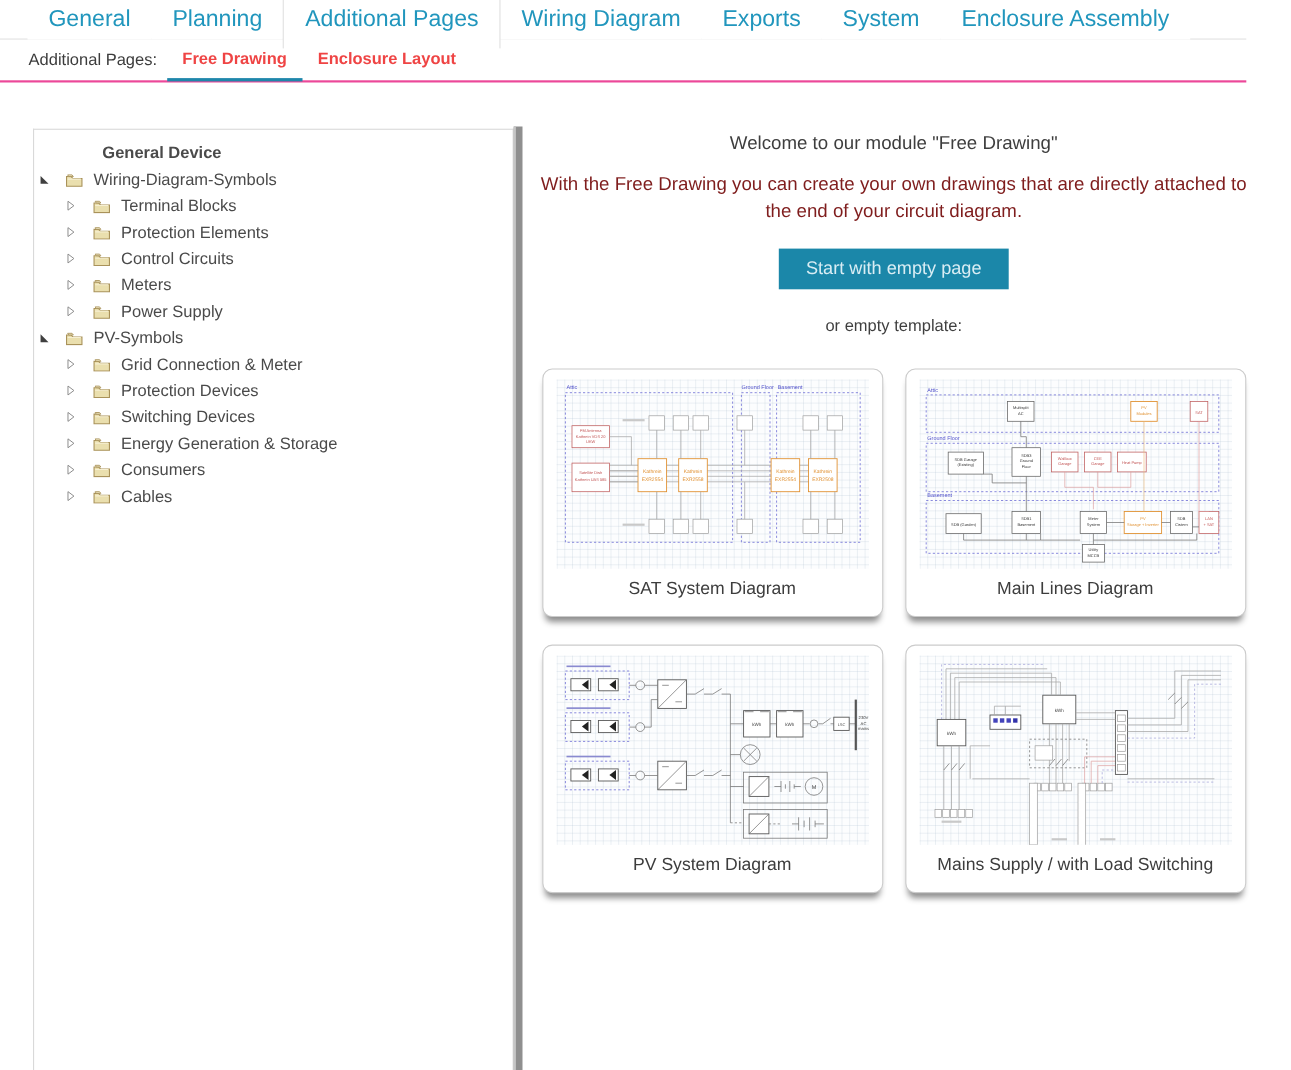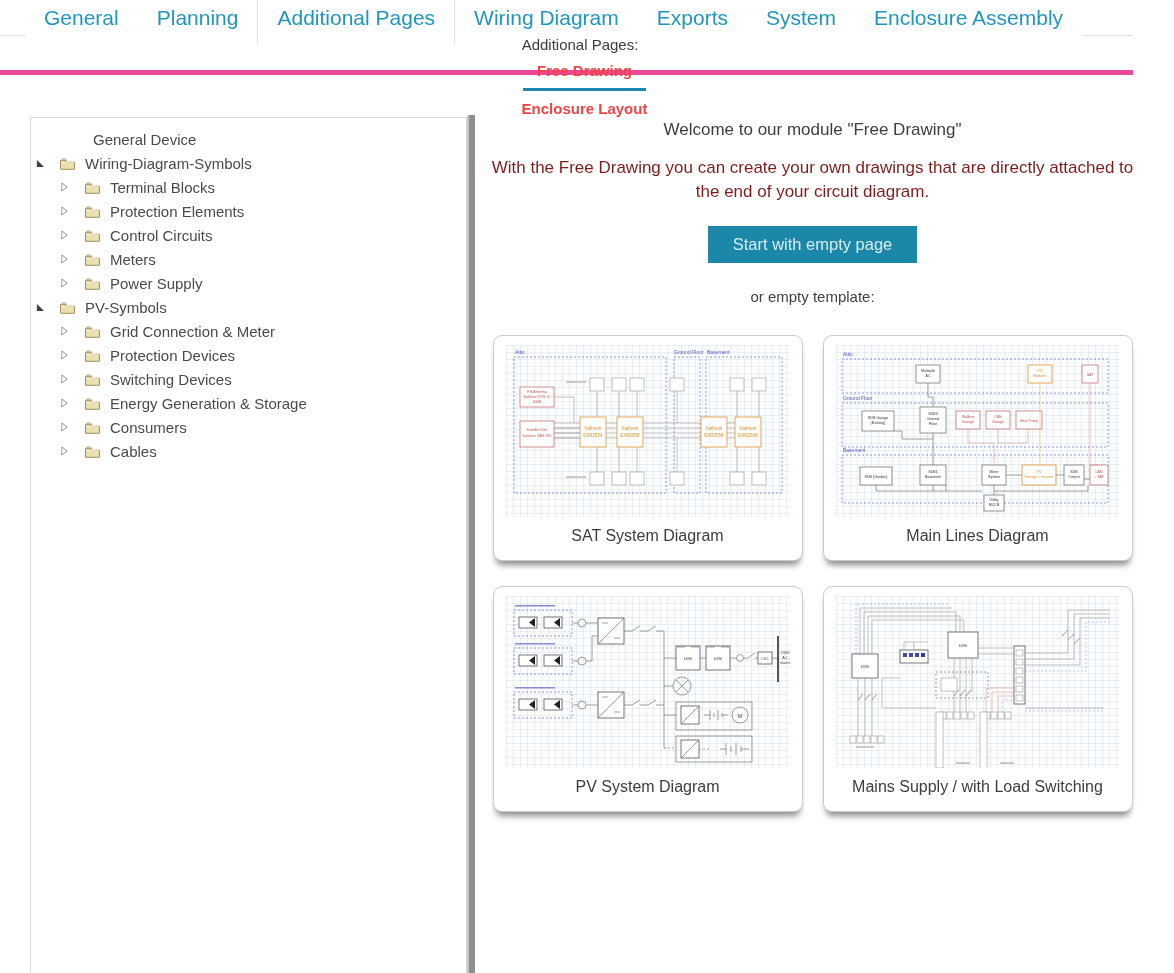--- a/index.html
+++ b/index.html
@@ -9,41 +9,41 @@
   
   .tabbar { width:1133px; height:36px; display:flex; align-items:flex-start;
     padding-left:25px; border-bottom:1px solid #e2e2e2; position:relative; }
   .tab { height:36px; line-height:36px; padding:0 19px; font-size:21px;
     color:#2196bd; white-space:nowrap; cursor:pointer; background:#fff; }
   .tab.active { height:44px; border-left:1px solid #e0e0e0; border-right:1px solid #e0e0e0;
     position:relative; z-index:2; background:#fff; }
 
   
   .subnav { width:1133px; height:39px; display:flex; align-items:center;
-    padding-left:36px; border-bottom:5px solid #ec4899; position:relative; z-index:1;flex-direction:column; }
+    padding-left:26px; border-bottom:2px solid #ec4899; position:relative; z-index:1; }
   .subnav-label { font-size:15px; color:#3c3c3c; margin-right:9px; }
   .subtab { font-size:15px; color:#ef4444; padding:0 14px; height:38px;
     line-height:36px; cursor:pointer; border-bottom:3px solid transparent;font-weight:bold; }
   .subtab.active { border-bottom:3px solid #1e87ab; }
 
   
   .sidebar { position:absolute; left:30px; top:117px; width:437px; height:856px;
     background:#fff; border:1px solid #d9d9d9; border-bottom:none; overflow:hidden; }
   .vscroll { position:absolute; left:467px; top:115px; width:8px; height:858px;
     background:#8f8f8f; border-left:2px solid #c6c6c6; cursor:default; }
   .tree { padding-top:9px; }
   .trow { height:24px; display:flex; align-items:center; cursor:pointer; }
   .trow .arr { width:14px; display:flex; align-items:center; }
   .trow.d0 { padding-left:5px; }
   .trow.d0 .arr { margin-right:9px; }
   .trow.d1 { padding-left:29px; }
   .trow.d1 .arr { margin-right:10px; }
   .trow .fold { width:17px; margin-right:9px; display:flex; align-items:center; }
   .tlabel { font-size:15px; color:#4a4a4a; white-space:nowrap; }
-  .trow.noicon { padding-left:62px; }
+  .trow.noicon { padding-left:62px;font-weight:bold; }
 
   
   .main { position:absolute; left:480px; top:77px; width:665px; text-align:center; }
   .welcome-title { margin-top:43px; font-size:17px; color:#3e3e3e; }
   .welcome-body { margin:16px auto 0; max-width:672px; font-size:17px;
     line-height:24px; color:#7f1d1d; }
   .start-btn { margin-top:22px; display:inline-block; background:#1b87a9;
     color:#d9edf4; border:none; font-size:16.5px; padding:9px 25px;
     font-family:inherit; cursor:pointer; }
   .import-hint { margin-top:25px; font-size:15px; color:#3f3f3f; }

